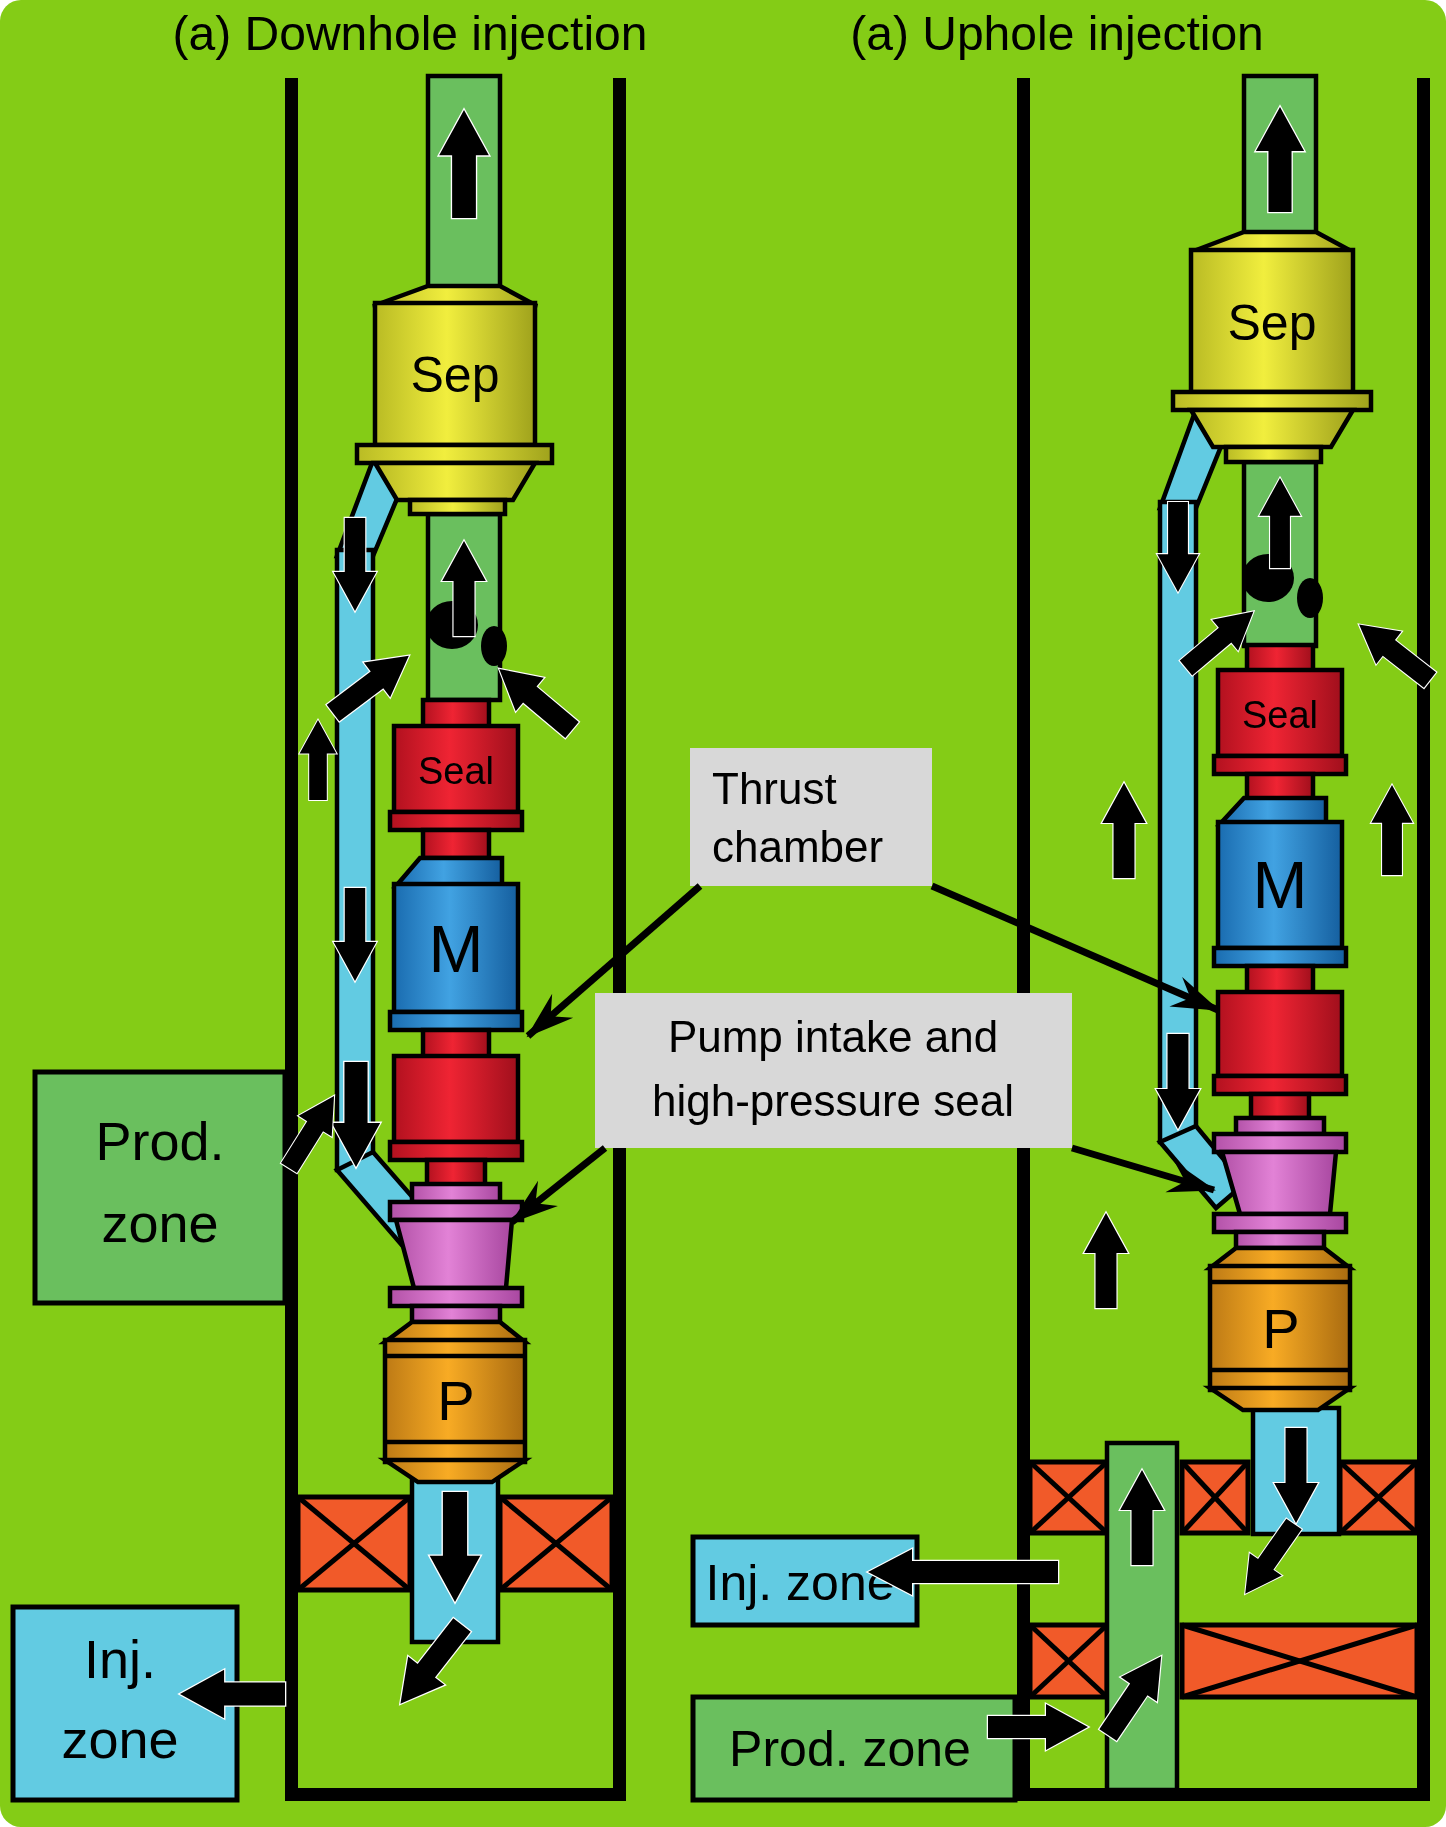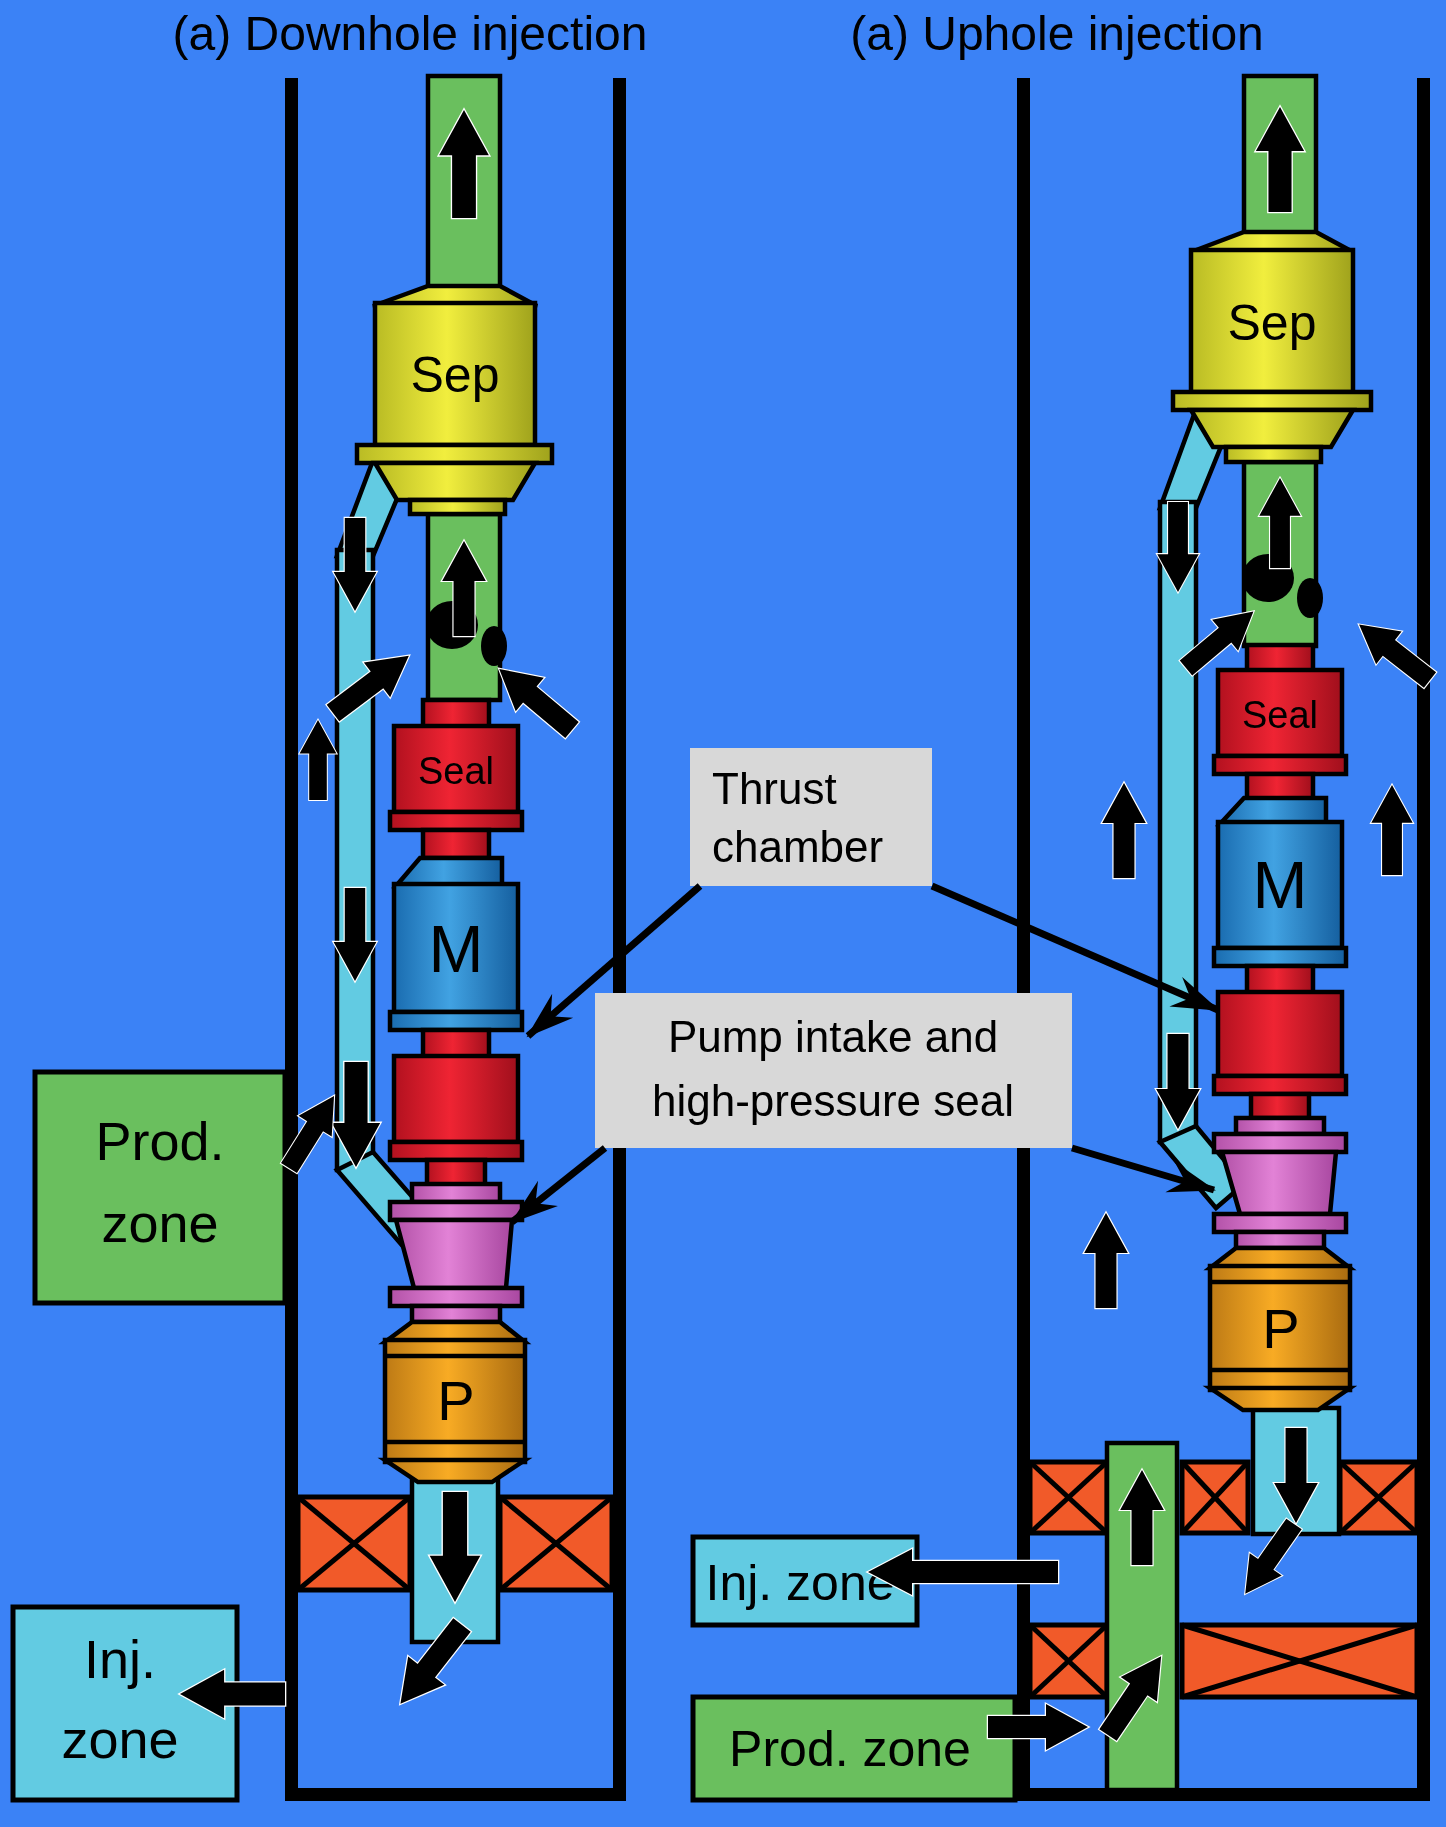--- a/index.html
+++ b/index.html
@@ -3,21 +3,21 @@
 <meta charset="utf-8">
 <style>
   :root{
     --casing:#000000;
     --green:#6abf5e;
     --cyan:#62cbe2;
     --packer:#f15a29;
     --labelbg:#d8d8d8;
   }
   html,body{margin:0;padding:0;background:#ffffff;}
-  .canvas{position:relative;width:1446px;height:1827px;background:#3b82f6;overflow:hidden;}
+  .canvas{position:relative;width:1446px;height:1827px;background:#84cc16;overflow:hidden;border-radius:21px;}
   svg{position:absolute;inset:0;font-family:"Liberation Sans", sans-serif;}
   .outline{stroke:#000;stroke-width:4.5;}
   .thick{stroke:#000;stroke-width:5;}
   .t{fill:#000;}
   .barrow{fill:#000;stroke:#ffffff;stroke-width:2.5;paint-order:stroke;}
   .leader{stroke:#000;stroke-width:7;fill:none;}
   .xline{stroke:#000;stroke-width:5;}
 </style>
 </head>
 <body>

